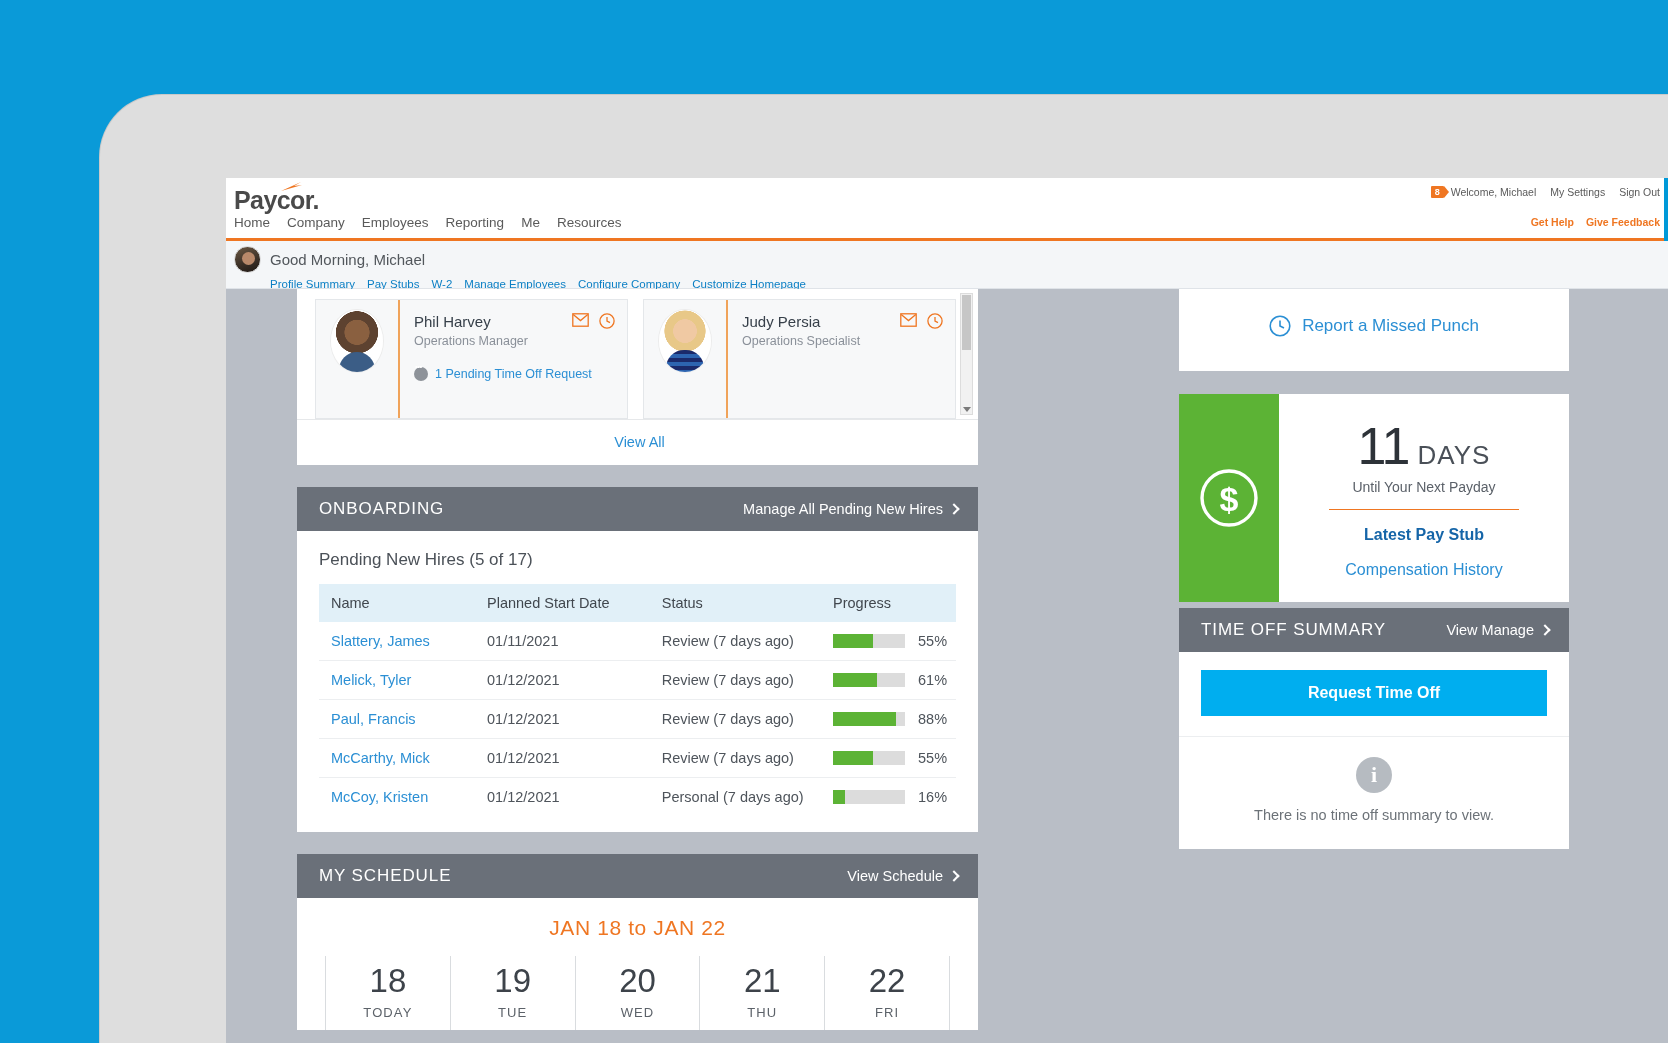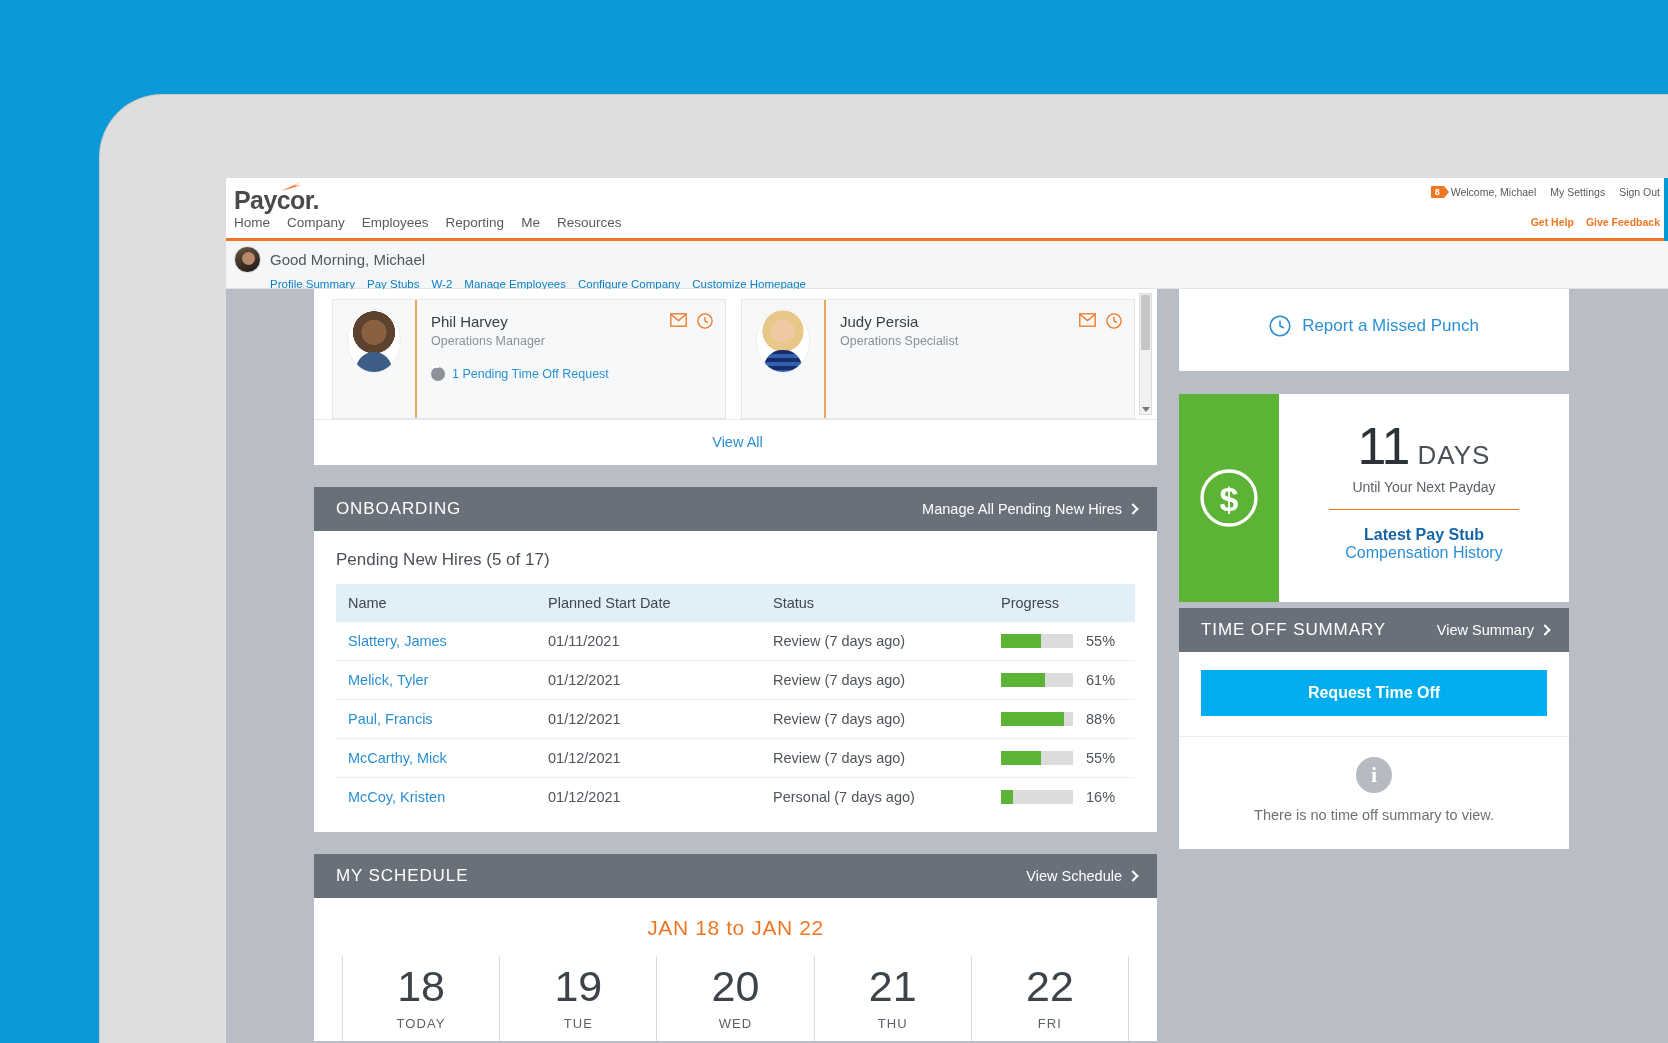--- a/index.html
+++ b/index.html
@@ -168,22 +168,22 @@
 
   
   .dash-body {
     position: relative;
     height: calc(930px - 63px - 48px);
     background: #b9bec6;
     padding: 0 0 0 0;
   }
   .col-main {
     position: absolute;
-    left: 88px; top: 0;
-    width: 843px;
+    left: 71px; top: 0;
+    width: 681px;
   }
   .col-side {
     position: absolute;
     left: 953px; top: 0;
     width: 390px;
   }
 
   
   .emp-panel {
     background: #fff;
@@ -354,21 +354,21 @@
     display: flex;
     padding: 0 28px;
   }
   .sched-day {
     flex: 1 1 0;
     text-align: center;
     border-left: 1px solid #d9dcdf;
     padding: 6px 0 10px 0;
   }
   .sched-day:last-child { border-right: 1px solid #d9dcdf; text-align: center; }
-  .sched-num { font-size: 43px; color: #3d434a; font-weight: 300; }
+  .sched-num { font-size: 33px; color: #3d434a; font-weight: 300; }
   .sched-dow {
     font-size: 13px; color: #5c6269;
     letter-spacing: 1.1px; margin-top: 5px;
   }
 
   
   .punch-card {
     background: #fff;
     padding: 26px 0 30px 0;
     text-align: center;
@@ -399,21 +399,21 @@
   .payday-big {
     display: flex; align-items: baseline; gap: 8px;
   }
   .payday-num { font-size: 52px; color: #2d3238; font-weight: 300; letter-spacing: -1px; }
   .payday-days { font-size: 26px; color: #4a5058; font-weight: 300; letter-spacing: 1px; }
   .payday-sub { font-size: 14px; color: #5b6169; margin-top: 3px; }
   .payday-rule {
     width: 190px; height: 1px; background: #ef7622; margin: 14px 0 16px 0;
   }
   .payday-link-a { color: #1565a8; font-size: 16px; font-weight: 700; cursor: pointer; }
-  .payday-link-b { color: #2b8fd4; font-size: 16px; cursor: pointer; }
+  .payday-link-b { color: #2b8fd4; font-size: 16px; margin-top: 17px; cursor: pointer; }
 
   .tos-widget { margin-top: 6px; background: #fff; }
   .tos-btn-wrap { padding: 18px 22px 20px 22px; border-bottom: 1px solid #eceef0; }
   .tos-btn {
     display: block; width: 100%;
     background: #00aeef; color: #fff;
     border: none;
     font-family: "Liberation Sans", sans-serif;
     font-size: 16px; font-weight: 700;
     padding: 14px 0;
@@ -708,21 +708,21 @@
               <div class="payday-rule"></div>
               <div class="payday-link-a">Latest Pay Stub</div>
               <div class="payday-link-b">Compensation History</div>
             </div>
           </div>
 
           <div class="tos-widget">
             <div class="widget-head">
               <span class="widget-title">TIME OFF SUMMARY</span>
               <span class="widget-action">
-                <span>View Summary</span>
+                <span>View Manage</span>
                 <i class="chev"></i>
               </span>
             </div>
             <div class="tos-btn-wrap">
               <button class="tos-btn">Request Time Off</button>
             </div>
             <div class="tos-empty">
               <span class="info-circle">i</span>
               <div class="tos-empty-text">There is no time off summary to view.</div>
             </div>

